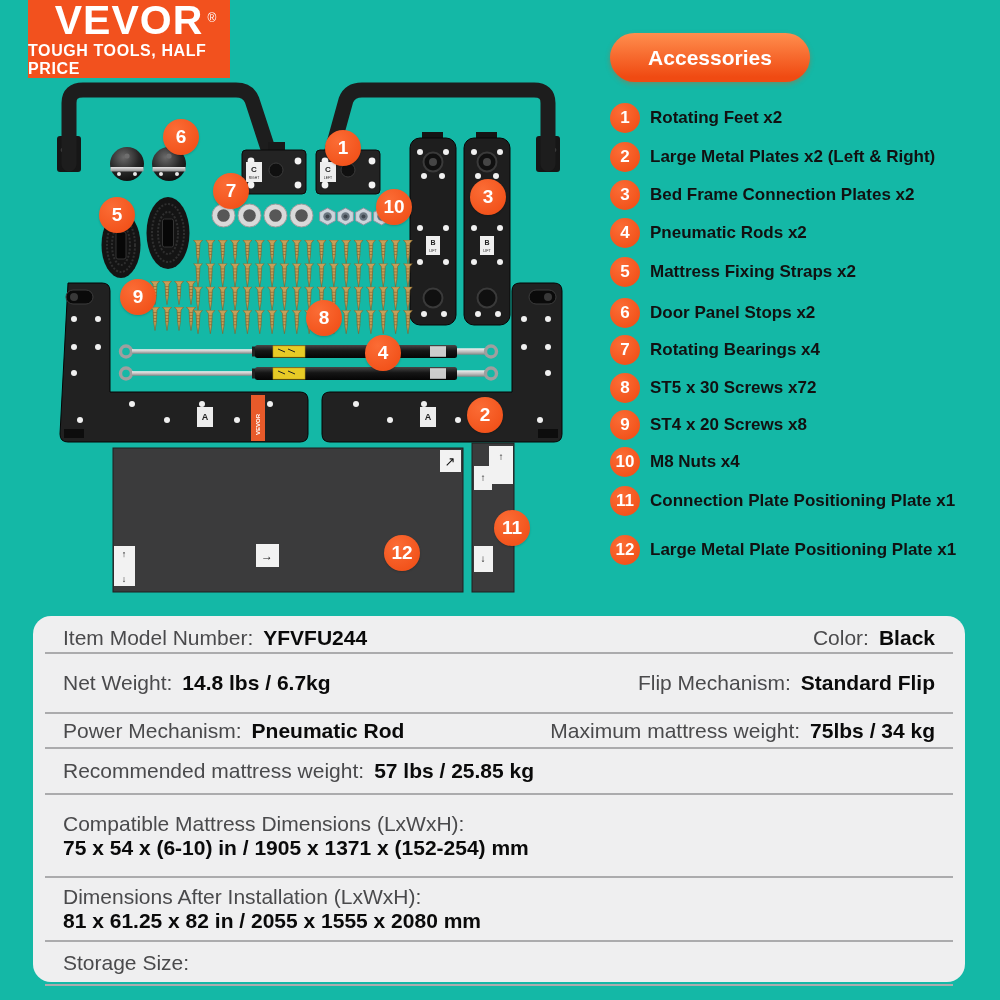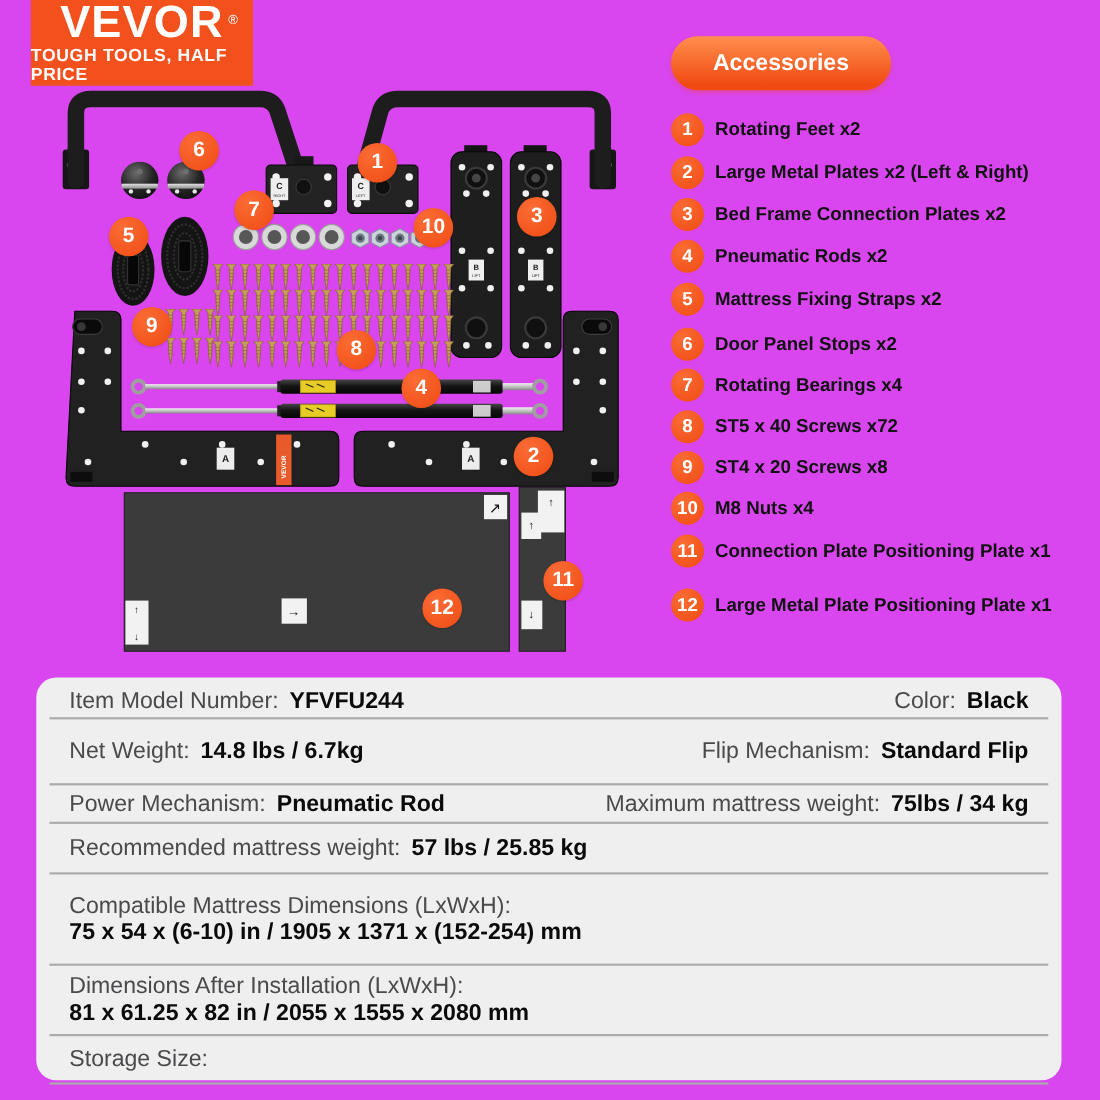--- a/index.html
+++ b/index.html
@@ -1,16 +1,16 @@
 <!DOCTYPE html>
 <html><head>
 <meta charset="utf-8">
 <style>
   html,body{margin:0;padding:0;background:#fff;}
-  #canvas{position:relative;width:1000px;height:1000px;background:#d946ef;overflow:hidden;
+  #canvas{position:relative;width:1000px;height:1000px;background:#14b8a6;overflow:hidden;
           font-family:"Liberation Sans",sans-serif;}
   
   #logo{position:absolute;left:28px;top:0;width:202px;height:78px;background:#F2511E;
         display:flex;flex-direction:column;align-items:center;justify-content:center;color:#fff;}
   #logo .name{font-size:41px;font-weight:800;letter-spacing:1px;line-height:40px;position:relative;}
   #logo .reg{position:absolute;top:-2px;right:-14px;font-size:12px;font-weight:400;}
   #logo .tag{font-size:16px;font-weight:700;letter-spacing:.6px;margin-top:2px;}
   
   #parts-svg{position:absolute;left:0;top:0;}
   .pbadge{position:absolute;width:36px;height:36px;border-radius:50%;
@@ -447,21 +447,21 @@
   <div class="acc-item" style="top:298px">
     <div class="acc-num">6</div>
     <div class="acc-label">Door Panel Stops x2</div>
   </div>
   <div class="acc-item" style="top:335px">
     <div class="acc-num">7</div>
     <div class="acc-label">Rotating Bearings x4</div>
   </div>
   <div class="acc-item" style="top:373px">
     <div class="acc-num">8</div>
-    <div class="acc-label">ST5 x 40 Screws x72</div>
+    <div class="acc-label">ST5 x 30 Screws x72</div>
   </div>
   <div class="acc-item" style="top:410px">
     <div class="acc-num">9</div>
     <div class="acc-label">ST4 x 20 Screws x8</div>
   </div>
   <div class="acc-item" style="top:447px">
     <div class="acc-num">10</div>
     <div class="acc-label">M8 Nuts x4</div>
   </div>
   <div class="acc-item" style="top:486px">

